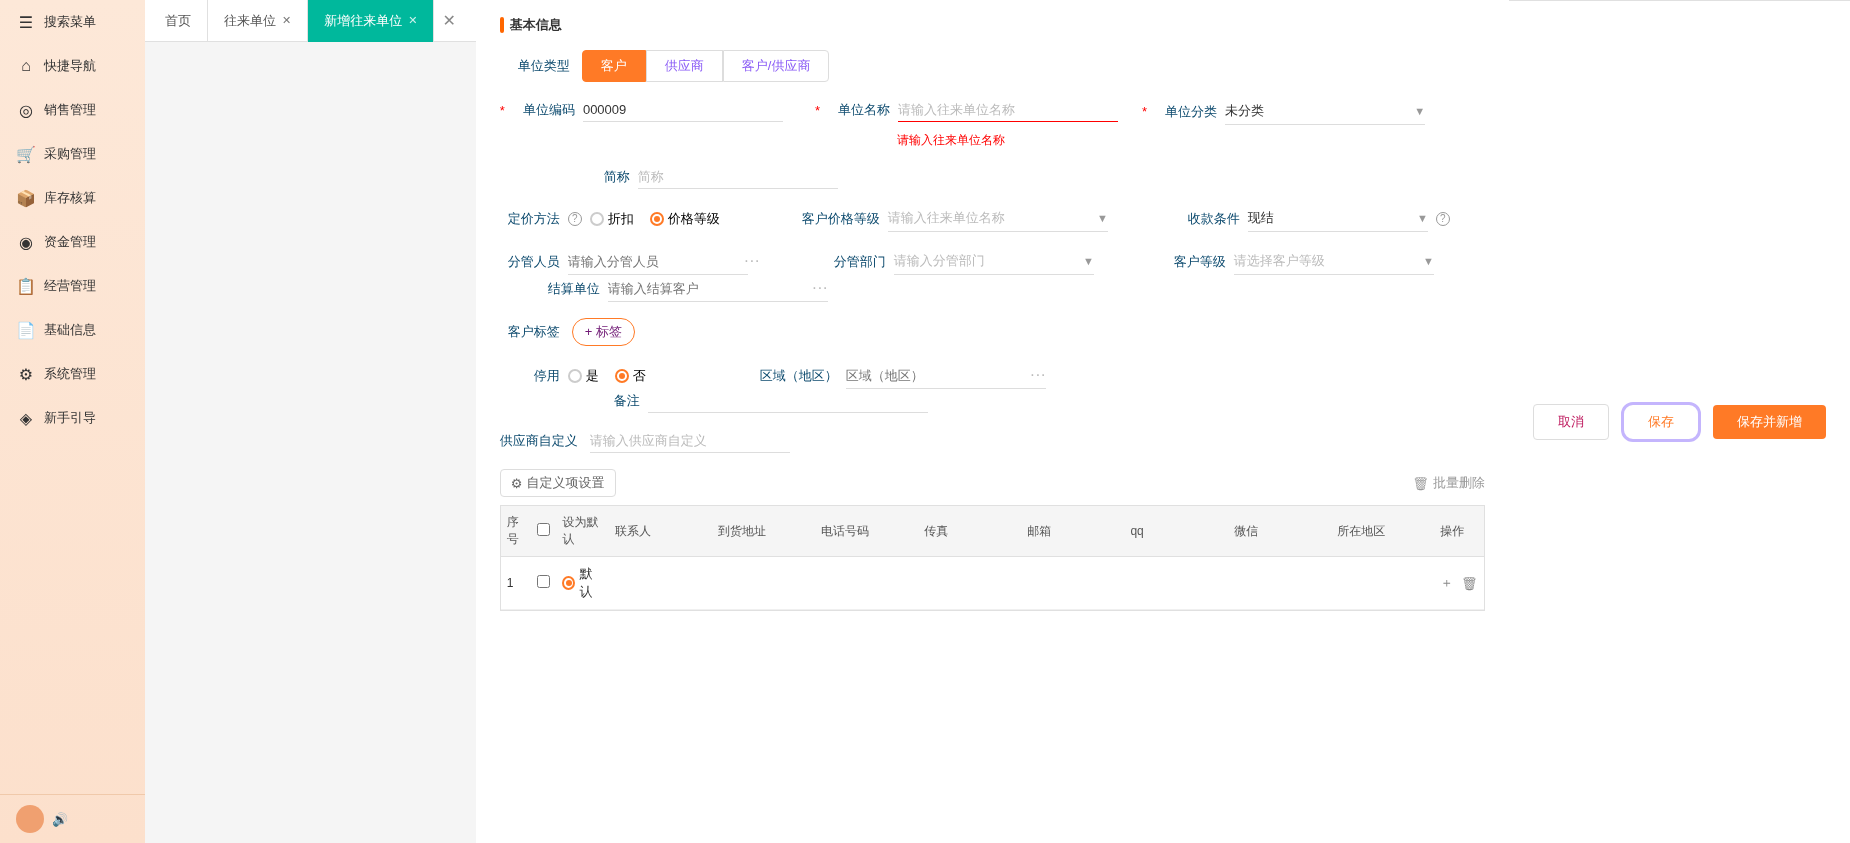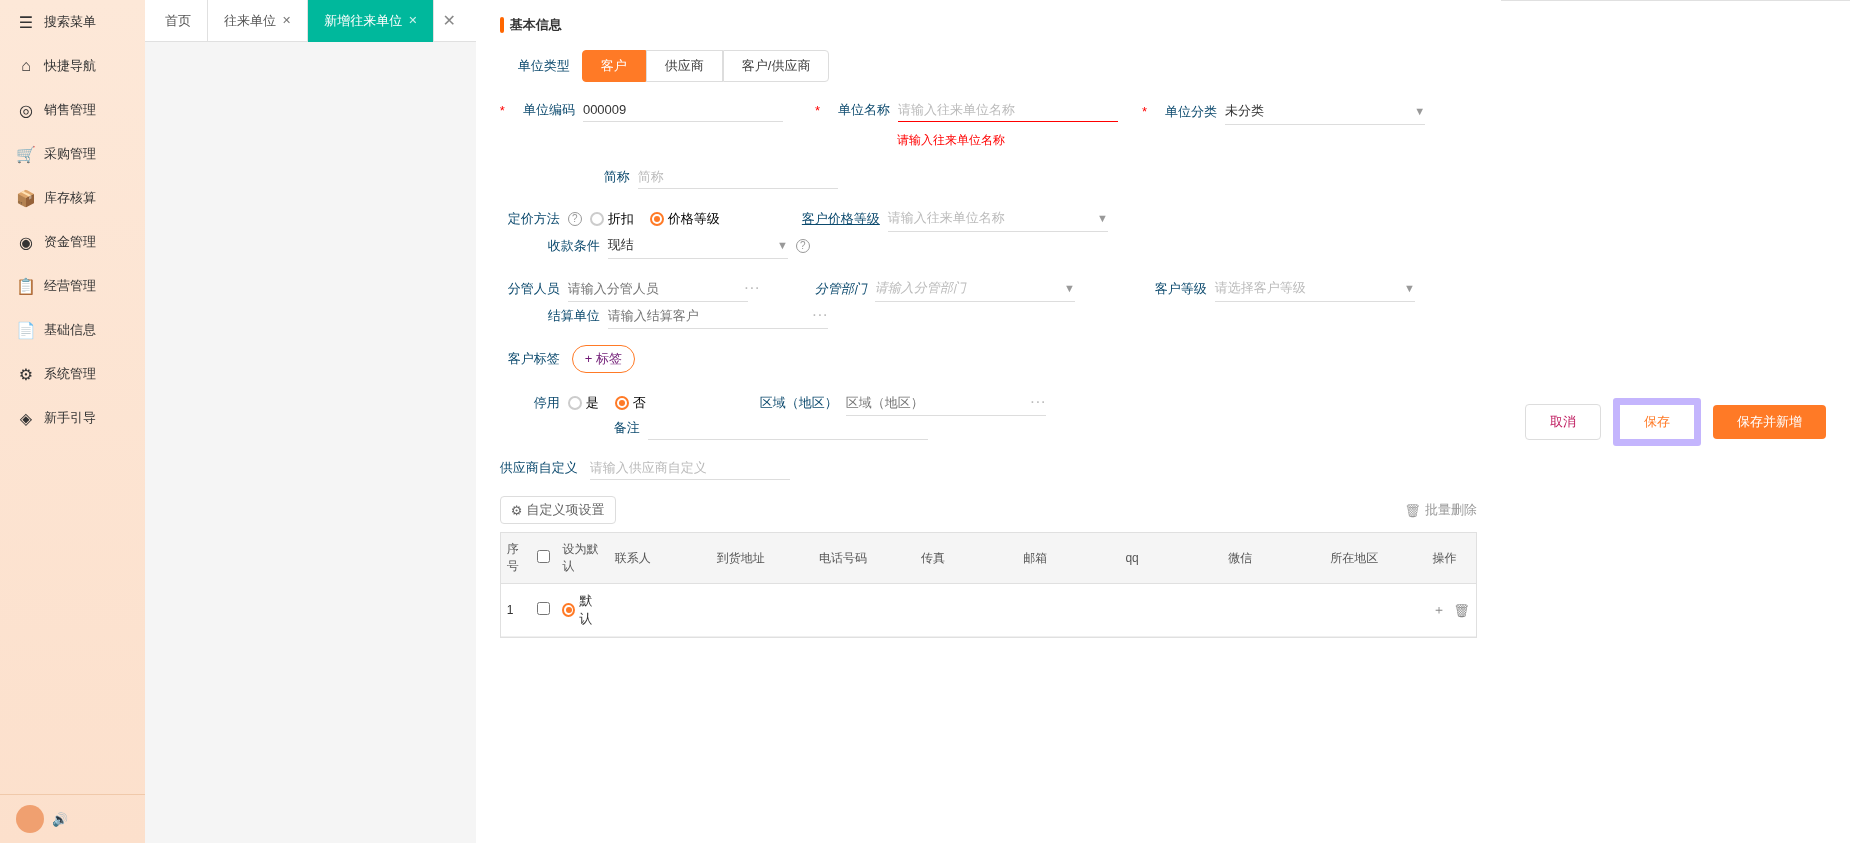--- a/index.html
+++ b/index.html
@@ -103,21 +103,21 @@
     
     .type-btn-group {
       display: flex;
       gap: 0;
     }
     .type-btn {
       padding: 6px 18px;
       border: 1px solid #ddd;
       cursor: pointer;
       background: #fff;
-      color: #404040;
+      color: #8b5cf6;
       font-size: 13px;
     }
     .type-btn.active {
       background: #ff7a26;
       color: #fff;
       border-color: #ff7a26;
     }
     .type-btn:first-child { border-radius: 4px 0 0 4px; }
     .type-btn:last-child { border-radius: 0 4px 4px 0; }
 
@@ -277,25 +277,25 @@
       padding: 8px 24px;
       border: 1px solid #ddd;
       background: #fff;
       color: #be185d;
       cursor: pointer;
       border-radius: 4px;
       font-size: 13px;
     }
     .btn-save {
       padding: 8px 24px;
-      border: 7px solid #c4b5fd;
+      border: 3px solid #c4b5fd;
       background: #fff;
       color: #ff7a26;
       cursor: pointer;
-      border-radius: 3px;
+      border-radius: 12px;
       font-size: 13px;
     }
     .btn-save-add {
       padding: 8px 24px;
       border: none;
       background: #ff7a26;
       color: #fff;
       cursor: pointer;
       border-radius: 4px;
       font-size: 13px;
@@ -439,21 +439,21 @@
             <span>折扣</span>
           </label>
           <label class="radio-item">
             <div class="radio-circle checked"></div>
             <span>价格等级</span>
           </label>
         </div>
       </div>
 
       <div class="form-field" style="margin-left:48px;">
-        <span class="form-label" style="min-width:80px;text-decoration:underline;">客户价格等级</span>
+        <span class="form-label" style="min-width:80px;">客户价格等级</span>
         <div class="form-select" style="width:220px;">
           <span>请输入往来单位名称</span>
           <span class="chevron">▼</span>
         </div>
       </div>
 
       <div class="form-field" style="margin-left:40px;">
         <span class="form-label">收款条件</span>
         <div class="form-select" style="width:180px;">
           <span class="select-value">现结</span>
@@ -466,21 +466,21 @@
     <div class="form-row" style="align-items:center;">
 
       <div class="form-field">
         <span class="form-label">分管人员</span>
         <div class="form-input-with-dots">
           <input style="font-size: 13px;" placeholder="请输入分管人员">
           <span class="dots-btn">···</span>
         </div>
       </div>
 
-      <div class="form-field" style="margin-left:27px;font-style:italic;">
+      <div class="form-field" style="margin-left:46px;">
         <span class="form-label">分管部门</span>
         <div class="form-select" style="width:200px;">
           <span>请输入分管部门</span>
           <span class="chevron">▼</span>
         </div>
       </div>
 
       <div class="form-field" style="margin-left:40px;">
         <span class="form-label">客户等级</span>
         <div class="form-select" style="width:200px;">

